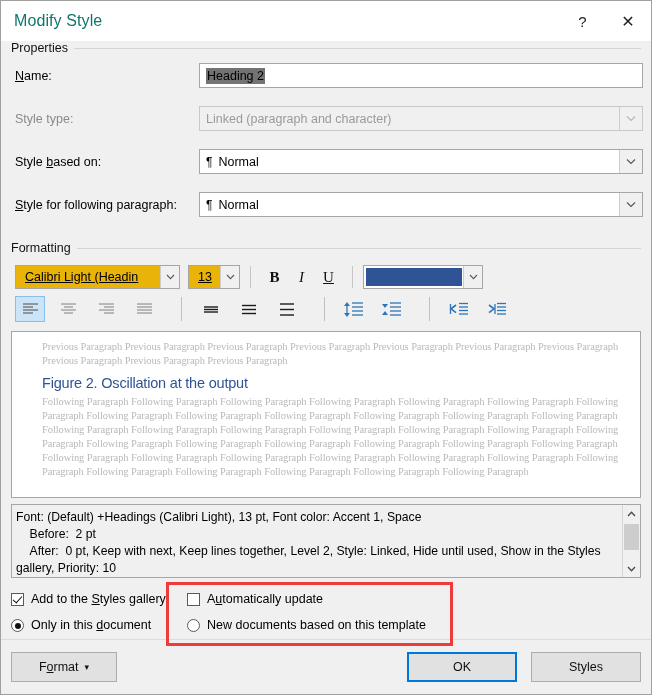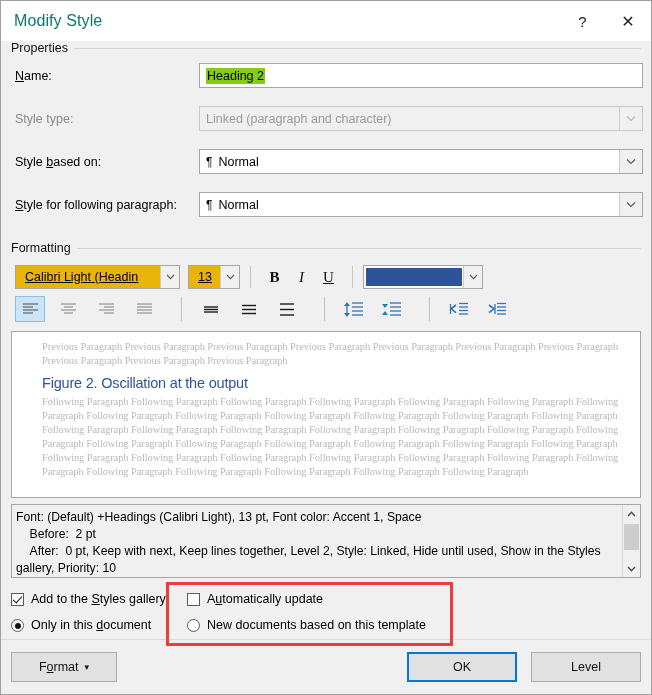--- a/index.html
+++ b/index.html
@@ -113,21 +113,21 @@
     padding-left: 6px;
     position: relative;
     margin-right: 8px;
   }
   .field.disabled {
     background: #f0f0f0;
     border-color: #c8c8c8;
     color: #9a9a9a;
   }
   .field .sel {
-    background: #84cc16;
+    background: #737373;
     padding: 1px 1px 1px 1px;
   }
   .pilcrow { margin-right: 6px; font-size: 12px; }
 
   .dd-arrow {
     position: absolute;
     right: 0; top: 0;
     width: 22px; height: 23px;
     background: #f0f0f0;
     border-left: 1px solid #cdcdcd;
@@ -684,16 +684,16 @@
     </div>
     <div class="highlight-box" id="highlight-box" style="border-color: rgb(238, 59, 59);"></div>
   </div>
 
   <div class="footer">
     <div class="btn btn-format">
       <span>F<span class="u">o</span>rmat</span>
       <span class="caret-down">▾</span>
     </div>
     <div class="btn btn-ok">OK</div>
-    <div class="btn btn-cancel">Level</div>
+    <div class="btn btn-cancel">Styles</div>
   </div>
 
 </div>
 
 </body></html>

